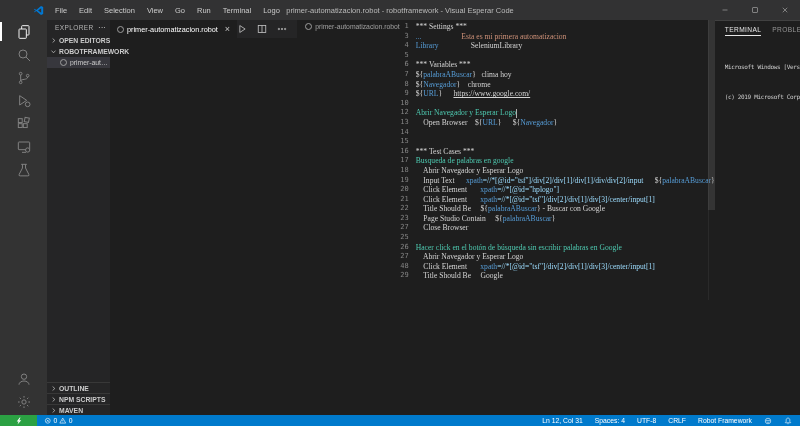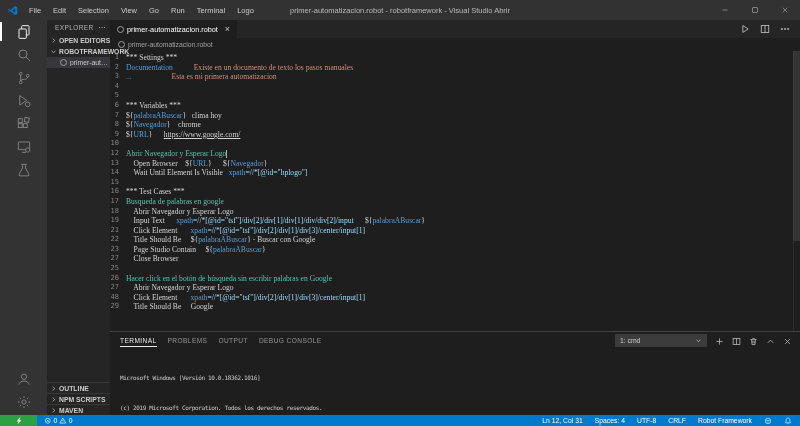--- a/index.html
+++ b/index.html
@@ -6,21 +6,21 @@
     --status-bar:#007acc; --remote-indicator:#2ba143; --title-bar:#323233;
     --activity-bar:#333333; --sidebar:#252526; --editor-bg:#1e1e1e; --tab-bar:#252526;
   }
   *{margin:0;padding:0;box-sizing:border-box;}
   html,body{width:800px;height:426px;overflow:hidden;background:#1e1e1e;
     font-family:"Liberation Sans",sans-serif;-webkit-font-smoothing:antialiased;}
   .window{width:800px;height:426px;display:flex;flex-direction:column;}
 
   
   .titlebar{height:20px;background:var(--title-bar);display:flex;align-items:center;
-    color:#cccccc;font-size:7.5px;position:relative;flex:none;}
+    color:#cccccc;font-size:7.5px;position:relative;flex:none;padding-left:26px;}
   .logo{width:12px;height:12px;margin:0 4px 0 7px;display:flex;align-items:center;}
   .logo svg{width:11px;height:11px;}
   .menus{display:flex;align-items:center;}
   .menu-item{padding:0 6px;cursor:default;}
   .win-title{position:absolute;left:50%;transform:translateX(-50%);color:#bababa;white-space:nowrap;}
   .win-controls{margin-left:auto;display:flex;height:100%;}
   .win-btn{width:30px;height:100%;display:flex;align-items:center;justify-content:center;color:#cccccc;}
   .win-btn svg{width:8px;height:8px;stroke:#cfcfcf;stroke-width:1;fill:none;}
 
   
@@ -38,21 +38,21 @@
   .sb-row{height:11px;display:flex;align-items:center;gap:2px;padding-left:3px;font-weight:bold;color:#cccccc;font-size:6.8px;white-space:nowrap;}
   .sb-row svg,.sb-sec svg{width:7px;height:7px;stroke:#cccccc;stroke-width:1.6;fill:none;flex:none;}
   .sb-file{height:11px;display:flex;align-items:center;gap:3px;padding-left:13px;background:#37373d;color:#cccccc;white-space:nowrap;overflow:hidden;font-size:6.8px;}
   .file-ico{width:7px;height:7px;border:1.2px solid #9d9d9d;border-radius:50%;flex:none;display:inline-block;}
   .sb-file span.lbl{overflow:hidden;text-overflow:ellipsis;}
   .sb-bottom{margin-top:auto;}
   .sb-sec{height:11px;display:flex;align-items:center;gap:2px;padding-left:3px;border-top:1px solid #383838;
     font-weight:bold;color:#cccccc;font-size:6.8px;white-space:nowrap;}
 
   
-  .editor-col{flex:1;display:flex;flex-direction:column;min-width:0;background:var(--editor-bg);}
+  .editor-col{flex:1;display:flex;flex-direction:row;min-width:0;background:var(--editor-bg);}
   .tabbar{height:18px;background:var(--tab-bar);display:flex;flex:none;align-items:stretch;}
   .tab{background:#1e1e1e;display:flex;align-items:center;gap:3px;padding:0 7px;color:#ffffff;font-size:7.3px;white-space:nowrap;}
   .tab-close{color:#c5c5c5;font-size:9px;margin-left:4px;}
   .editor-actions{margin-left:auto;display:flex;align-items:center;gap:10px;padding-right:10px;color:#c5c5c5;}
   .editor-actions .ea svg{width:10px;height:10px;stroke:#c5c5c5;fill:none;stroke-width:1.3;}
   .breadcrumb{height:13px;display:flex;align-items:center;gap:3px;padding-left:8px;color:#a0a0a0;font-size:6.8px;flex:none;}
   .code-area{height:280px;position:relative;overflow:hidden;flex:none;
     font-family:"DejaVu Sans Mono",monospace;font-size:7.6px;line-height:9.6px;padding-top:2px;}
   .code-line{display:flex;height:9.6px;white-space:pre;}
   .gutter{width:16px;text-align:right;color:#858585;padding-right:7px;flex:none;font-size:7px;}
@@ -100,21 +100,21 @@
     <div class="menus" id="menus">
         <span class="menu-item">File</span>
         <span class="menu-item">Edit</span>
         <span class="menu-item">Selection</span>
         <span class="menu-item">View</span>
         <span class="menu-item">Go</span>
         <span class="menu-item">Run</span>
         <span class="menu-item">Terminal</span>
         <span class="menu-item">Logo</span>
       </div>
-    <div class="win-title">primer-automatizacion.robot - robotframework - Visual Studio Abrir</div>
+    <div class="win-title">primer-automatizacion.robot - robotframework - Visual Esperar Code</div>
     <div class="win-controls" id="win-controls">
         <div class="win-btn">
           <svg viewBox="0 0 16 16" stroke="currentColor" fill="none" stroke-width="1.2">
             <path d="M3 8h10"></path>
           </svg>
         </div>
         <div class="win-btn">
           <svg viewBox="0 0 16 16" stroke="currentColor" fill="none" stroke-width="1.2">
             <rect x="3.5" y="3.5" width="9" height="9"></rect>
           </svg>
@@ -260,37 +260,37 @@
               </svg></span>
           </div>
       </div>
       <div class="breadcrumb">
         <span class="file-ico"></span>
         <span>primer-automatizacion.robot</span>
       </div>
       <div class="code-area" id="code">
 
       <div class="code-line"><span class="gutter">1</span><span class="code-text"><span class="seg-t">*** Settings ***</span></span></div>
-          <div class="code-line"><span class="gutter">2</span><span class="code-text"><span class="seg-k">Documentation</span><span class="seg-t">           </span><span class="seg-a">Existe en un documento de texto los pasos manuales</span></span></div>
           <div class="code-line"><span class="gutter">3</span><span class="code-text"><span class="seg-k">...</span><span class="seg-t">                     </span><span class="seg-a">Esta es mi primera automatizacion</span></span></div>
-          <div class="code-line"><span class="gutter">4</span></div>
+          <div class="code-line"><span class="gutter">4</span><span class="code-text"><span class="seg-k">Library</span><span class="seg-t">                 </span><span class="seg-t">SeleniumLibrary</span></span></div>
           <div class="code-line"><span class="gutter">5</span><span class="code-text"></span></div>
           <div class="code-line"><span class="gutter">6</span><span class="code-text"><span class="seg-t">*** Variables ***</span></span></div>
           <div class="code-line"><span class="gutter">7</span><span class="code-text"><span class="seg-t">${</span><span class="seg-k">palabraABuscar</span><span class="seg-t">}</span><span class="seg-t">   clima hoy</span></span></div>
           <div class="code-line"><span class="gutter">8</span><span class="code-text"><span class="seg-t">${</span><span class="seg-k">Navegador</span><span class="seg-t">}</span><span class="seg-t">    chrome</span></span></div>
           <div class="code-line"><span class="gutter">9</span><span class="code-text"><span class="seg-t">${</span><span class="seg-k">URL</span><span class="seg-t">}</span><span class="seg-t">      </span><span class="seg-u">https://www.google.com/</span></span></div>
           <div class="code-line"><span class="gutter">10</span><span class="code-text"></span></div>
           <div class="code-line"><span class="gutter">12</span><span class="code-text"><span class="seg-n">Abrir Navegador y Esperar Logo</span><span class="caret"></span></span></div>
           <div class="code-line"><span class="gutter">13</span><span class="code-text"><span class="seg-t">    Open Browser    </span><span class="seg-t">${</span><span class="seg-k">URL</span><span class="seg-t">}</span><span class="seg-t">      </span><span class="seg-t">${</span><span class="seg-k">Navegador</span><span class="seg-t">}</span></span></div>
-          <div class="code-line"><span class="gutter">14</span><span class="code-text"><span class="seg-t">    Wait Until Element Is Visible   </span><span class="seg-k">xpath</span><span class="seg-x">=//*[@id="hplogo"]</span></span></div>
+          <div class="code-line"><span class="gutter">14</span></div>
           <div class="code-line"><span class="gutter">15</span><span class="code-text"></span></div>
           <div class="code-line"><span class="gutter">16</span><span class="code-text"><span class="seg-t">*** Test Cases ***</span></span></div>
           <div class="code-line"><span class="gutter">17</span><span class="code-text"><span class="seg-n">Busqueda de palabras en google</span></span></div>
           <div class="code-line"><span class="gutter">18</span><span class="code-text"><span class="seg-t">    Abrir Navegador y Esperar Logo</span></span></div>
           <div class="code-line"><span class="gutter">19</span><span class="code-text"><span class="seg-t">    Input Text      </span><span class="seg-k">xpath</span><span class="seg-x">=//*[@id="tsf"]/div[2]/div[1]/div[1]/div/div[2]/input</span><span class="seg-t">      </span><span class="seg-t">${</span><span class="seg-k">palabraABuscar</span><span class="seg-t">}</span></span></div>
+          <div class="code-line"><span class="gutter">20</span><span class="code-text"><span class="seg-t">    Click Element       </span><span class="seg-k">xpath</span><span class="seg-x">=//*[@id="hplogo"]</span></span></div>
           <div class="code-line"><span class="gutter">21</span><span class="code-text"><span class="seg-t">    Click Element       </span><span class="seg-k">xpath</span><span class="seg-x">=//*[@id="tsf"]/div[2]/div[1]/div[3]/center/input[1]</span></span></div>
           <div class="code-line"><span class="gutter">22</span><span class="code-text"><span class="seg-t">    Title Should Be     </span><span class="seg-t">${</span><span class="seg-k">palabraABuscar</span><span class="seg-t">}</span><span class="seg-t"> - Buscar con Google</span></span></div>
           <div class="code-line"><span class="gutter">23</span><span class="code-text"><span class="seg-t">    Page Studio Contain     </span><span class="seg-t">${</span><span class="seg-k">palabraABuscar</span><span class="seg-t">}</span></span></div>
           <div class="code-line"><span class="gutter">27</span><span class="code-text"><span class="seg-t">    Close Browser</span></span></div>
           <div class="code-line"><span class="gutter">25</span><span class="code-text"></span></div>
           <div class="code-line"><span class="gutter">26</span><span class="code-text"><span class="seg-n">Hacer click en el botón de búsqueda sin escribir palabras en Google</span></span></div>
           <div class="code-line"><span class="gutter">27</span><span class="code-text"><span class="seg-t">    Abrir Navegador y Esperar Logo</span></span></div>
           <div class="code-line"><span class="gutter">48</span><span class="code-text"><span class="seg-t">    Click Element       </span><span class="seg-k">xpath</span><span class="seg-x">=//*[@id="tsf"]/div[2]/div[1]/div[3]/center/input[1]</span></span></div>
           <div class="code-line"><span class="gutter">29</span><span class="code-text"><span class="seg-t">    Title Should Be     </span><span class="seg-t">Google</span></span></div>
           <div class="scrollbar">

